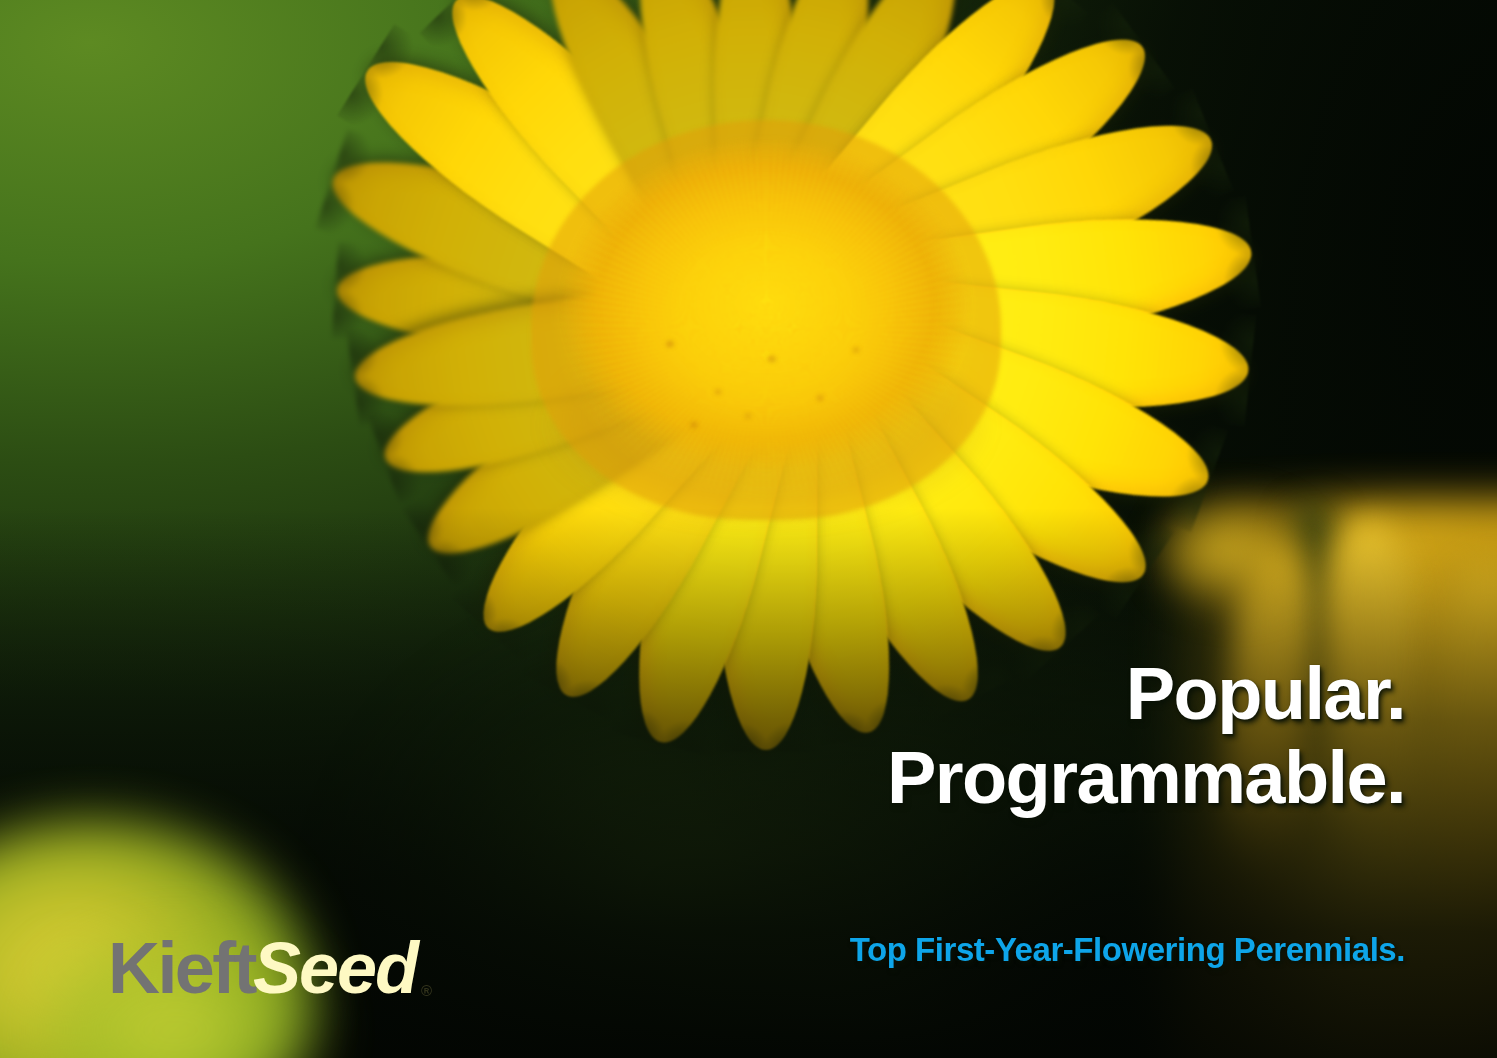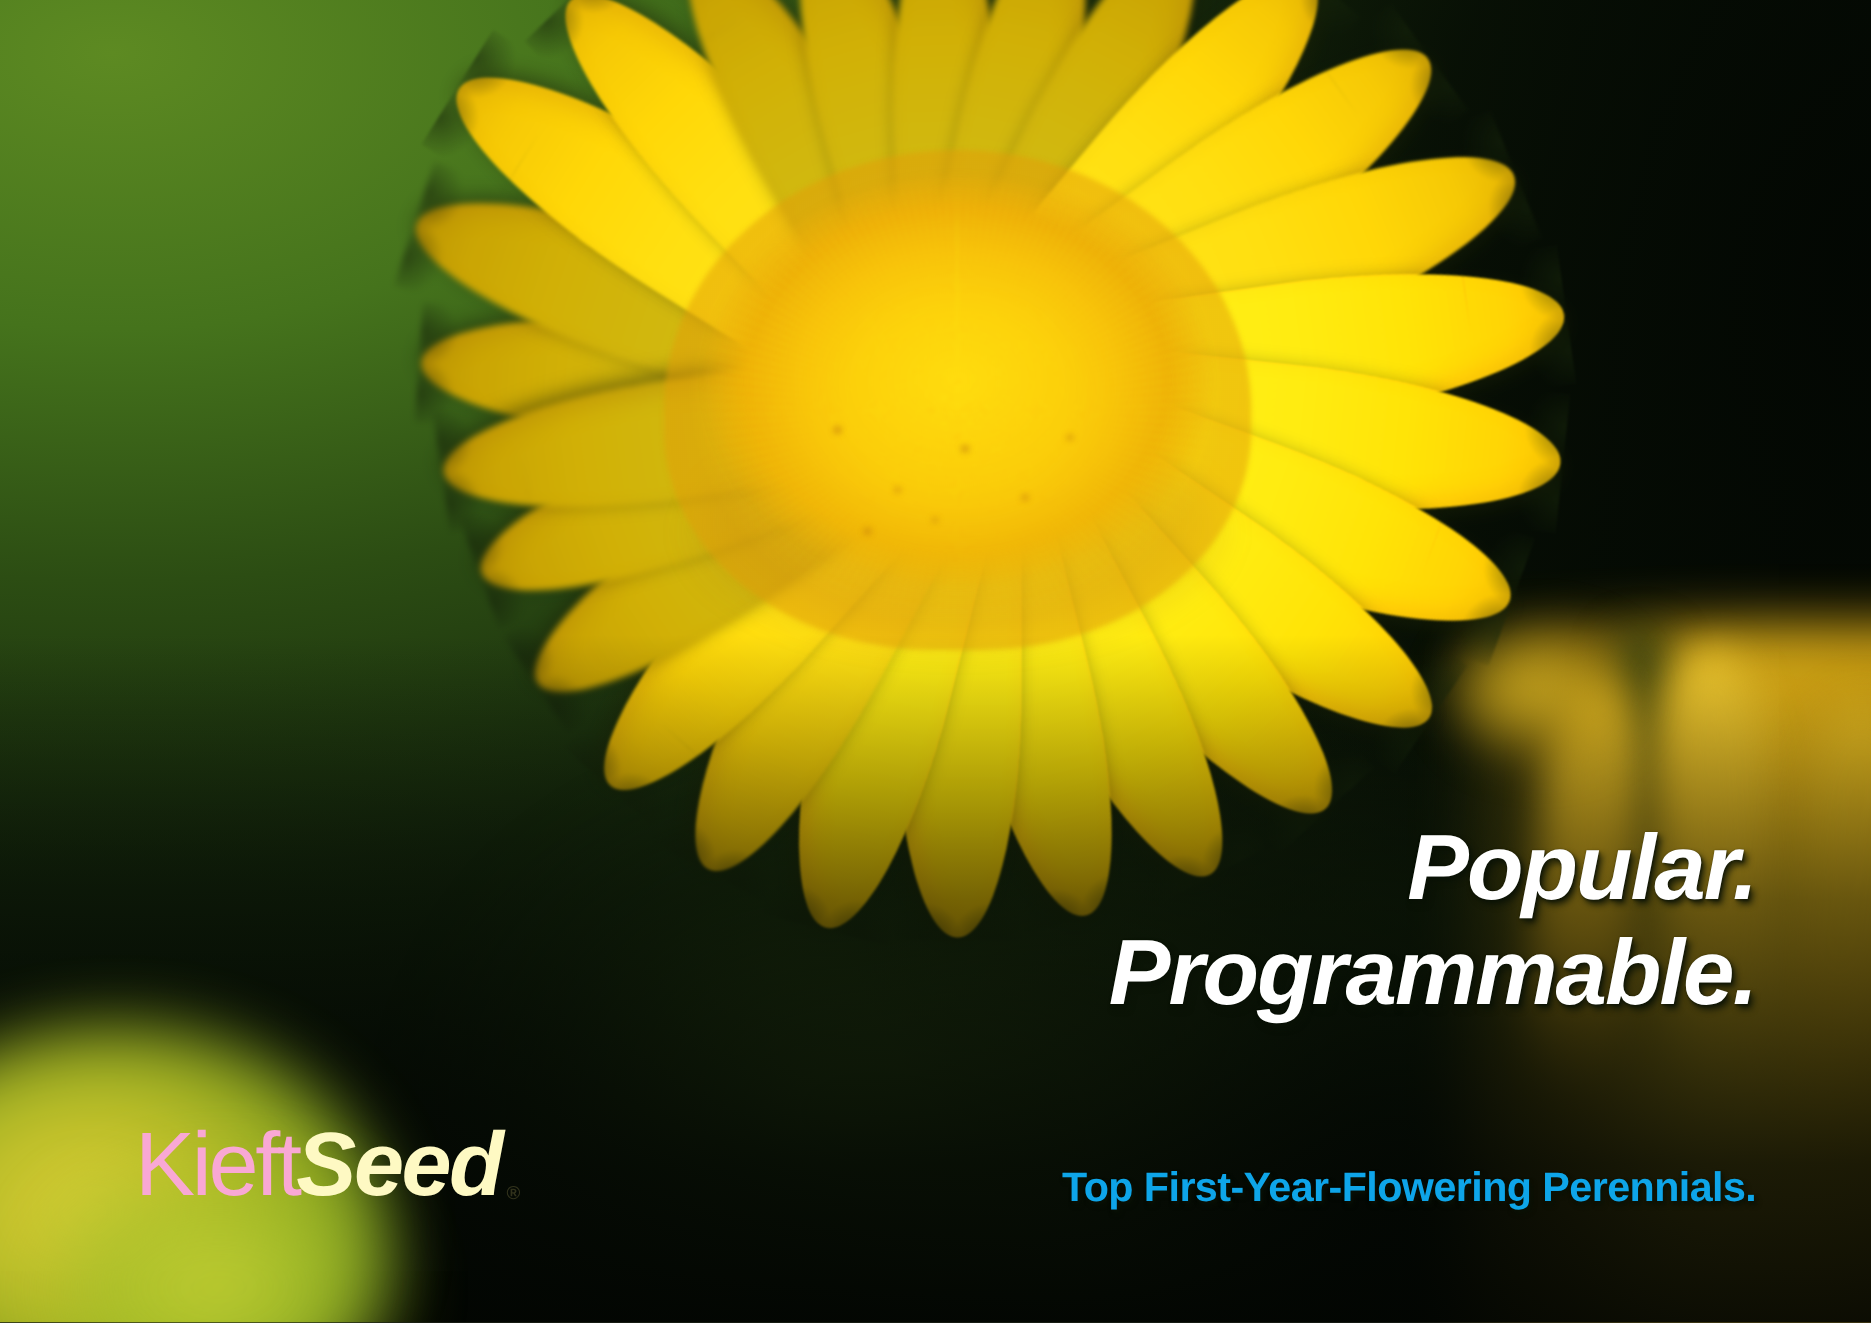--- a/index.html
+++ b/index.html
@@ -154,21 +154,20 @@
     transform:translate(-50%,-50%);
     border-radius:50%;
     background:radial-gradient(ellipse at 50% 40%, rgba(184,128,40,.55) 0%, rgba(150,100,30,.2) 55%, transparent 80%);
     filter:blur(12px);
   }
 
   
   #headline-block{
     position:absolute;right:92px;top:652px;
     text-align:right;
-    font-style:italic;
   }
   .headline{
     display:block;
     color:#ffffff;
     font-weight:700;
     font-size:74px;
     line-height:84px;
     letter-spacing:-1.6px;
     text-shadow:
       3px 4px 5px rgba(10,18,6,.78),
@@ -192,22 +191,23 @@
 
   
   #logo{
     position:absolute;left:108px;top:896px;
     display:flex;align-items:baseline;
     font-size:72px;line-height:1;
     letter-spacing:-2.6px;
     white-space:nowrap;
   }
   #logo-kieft{
-    font-weight:400;
-    color:#f9a8d4;
+    font-weight:700;
+    color:#737373;
+    margin-top:36px;
   }
   #logo-seed{
     font-weight:700;font-style:italic;
     color:#fef9c3;
     margin-left:-2px;
     letter-spacing:-2px;
   }
   #logo-reg{
     font-size:15px;font-weight:700;
     color:#3a3a20;

